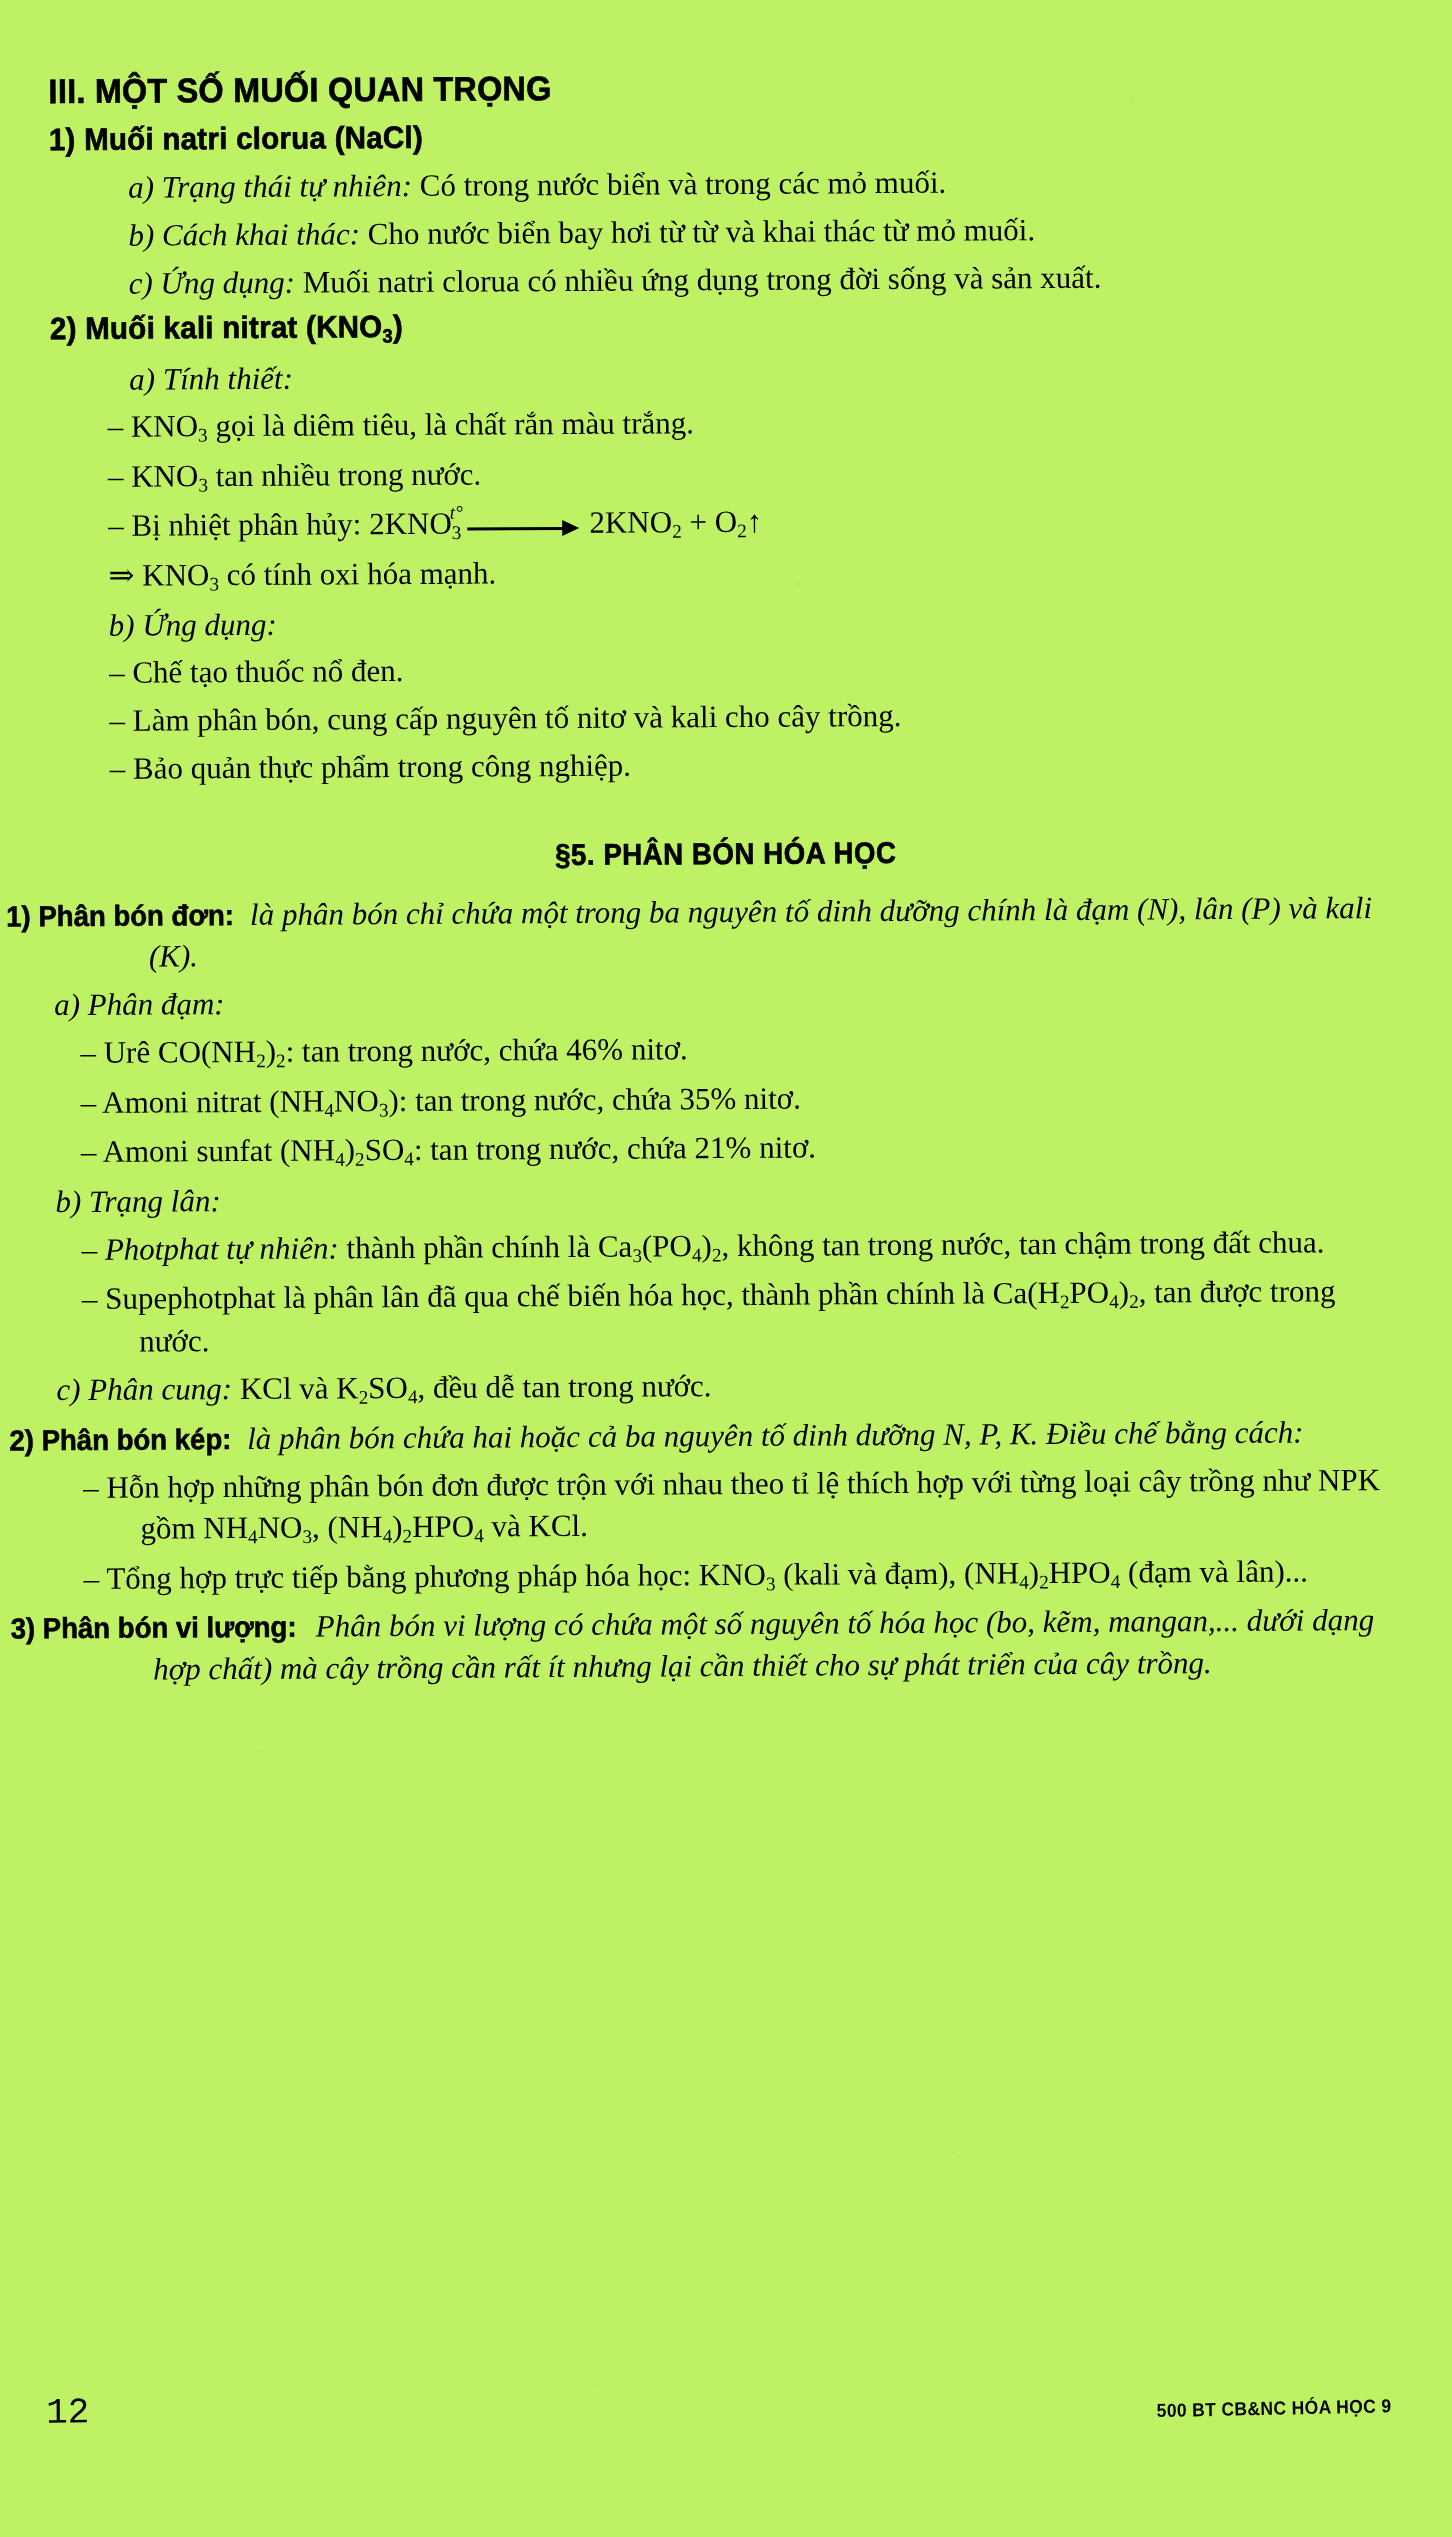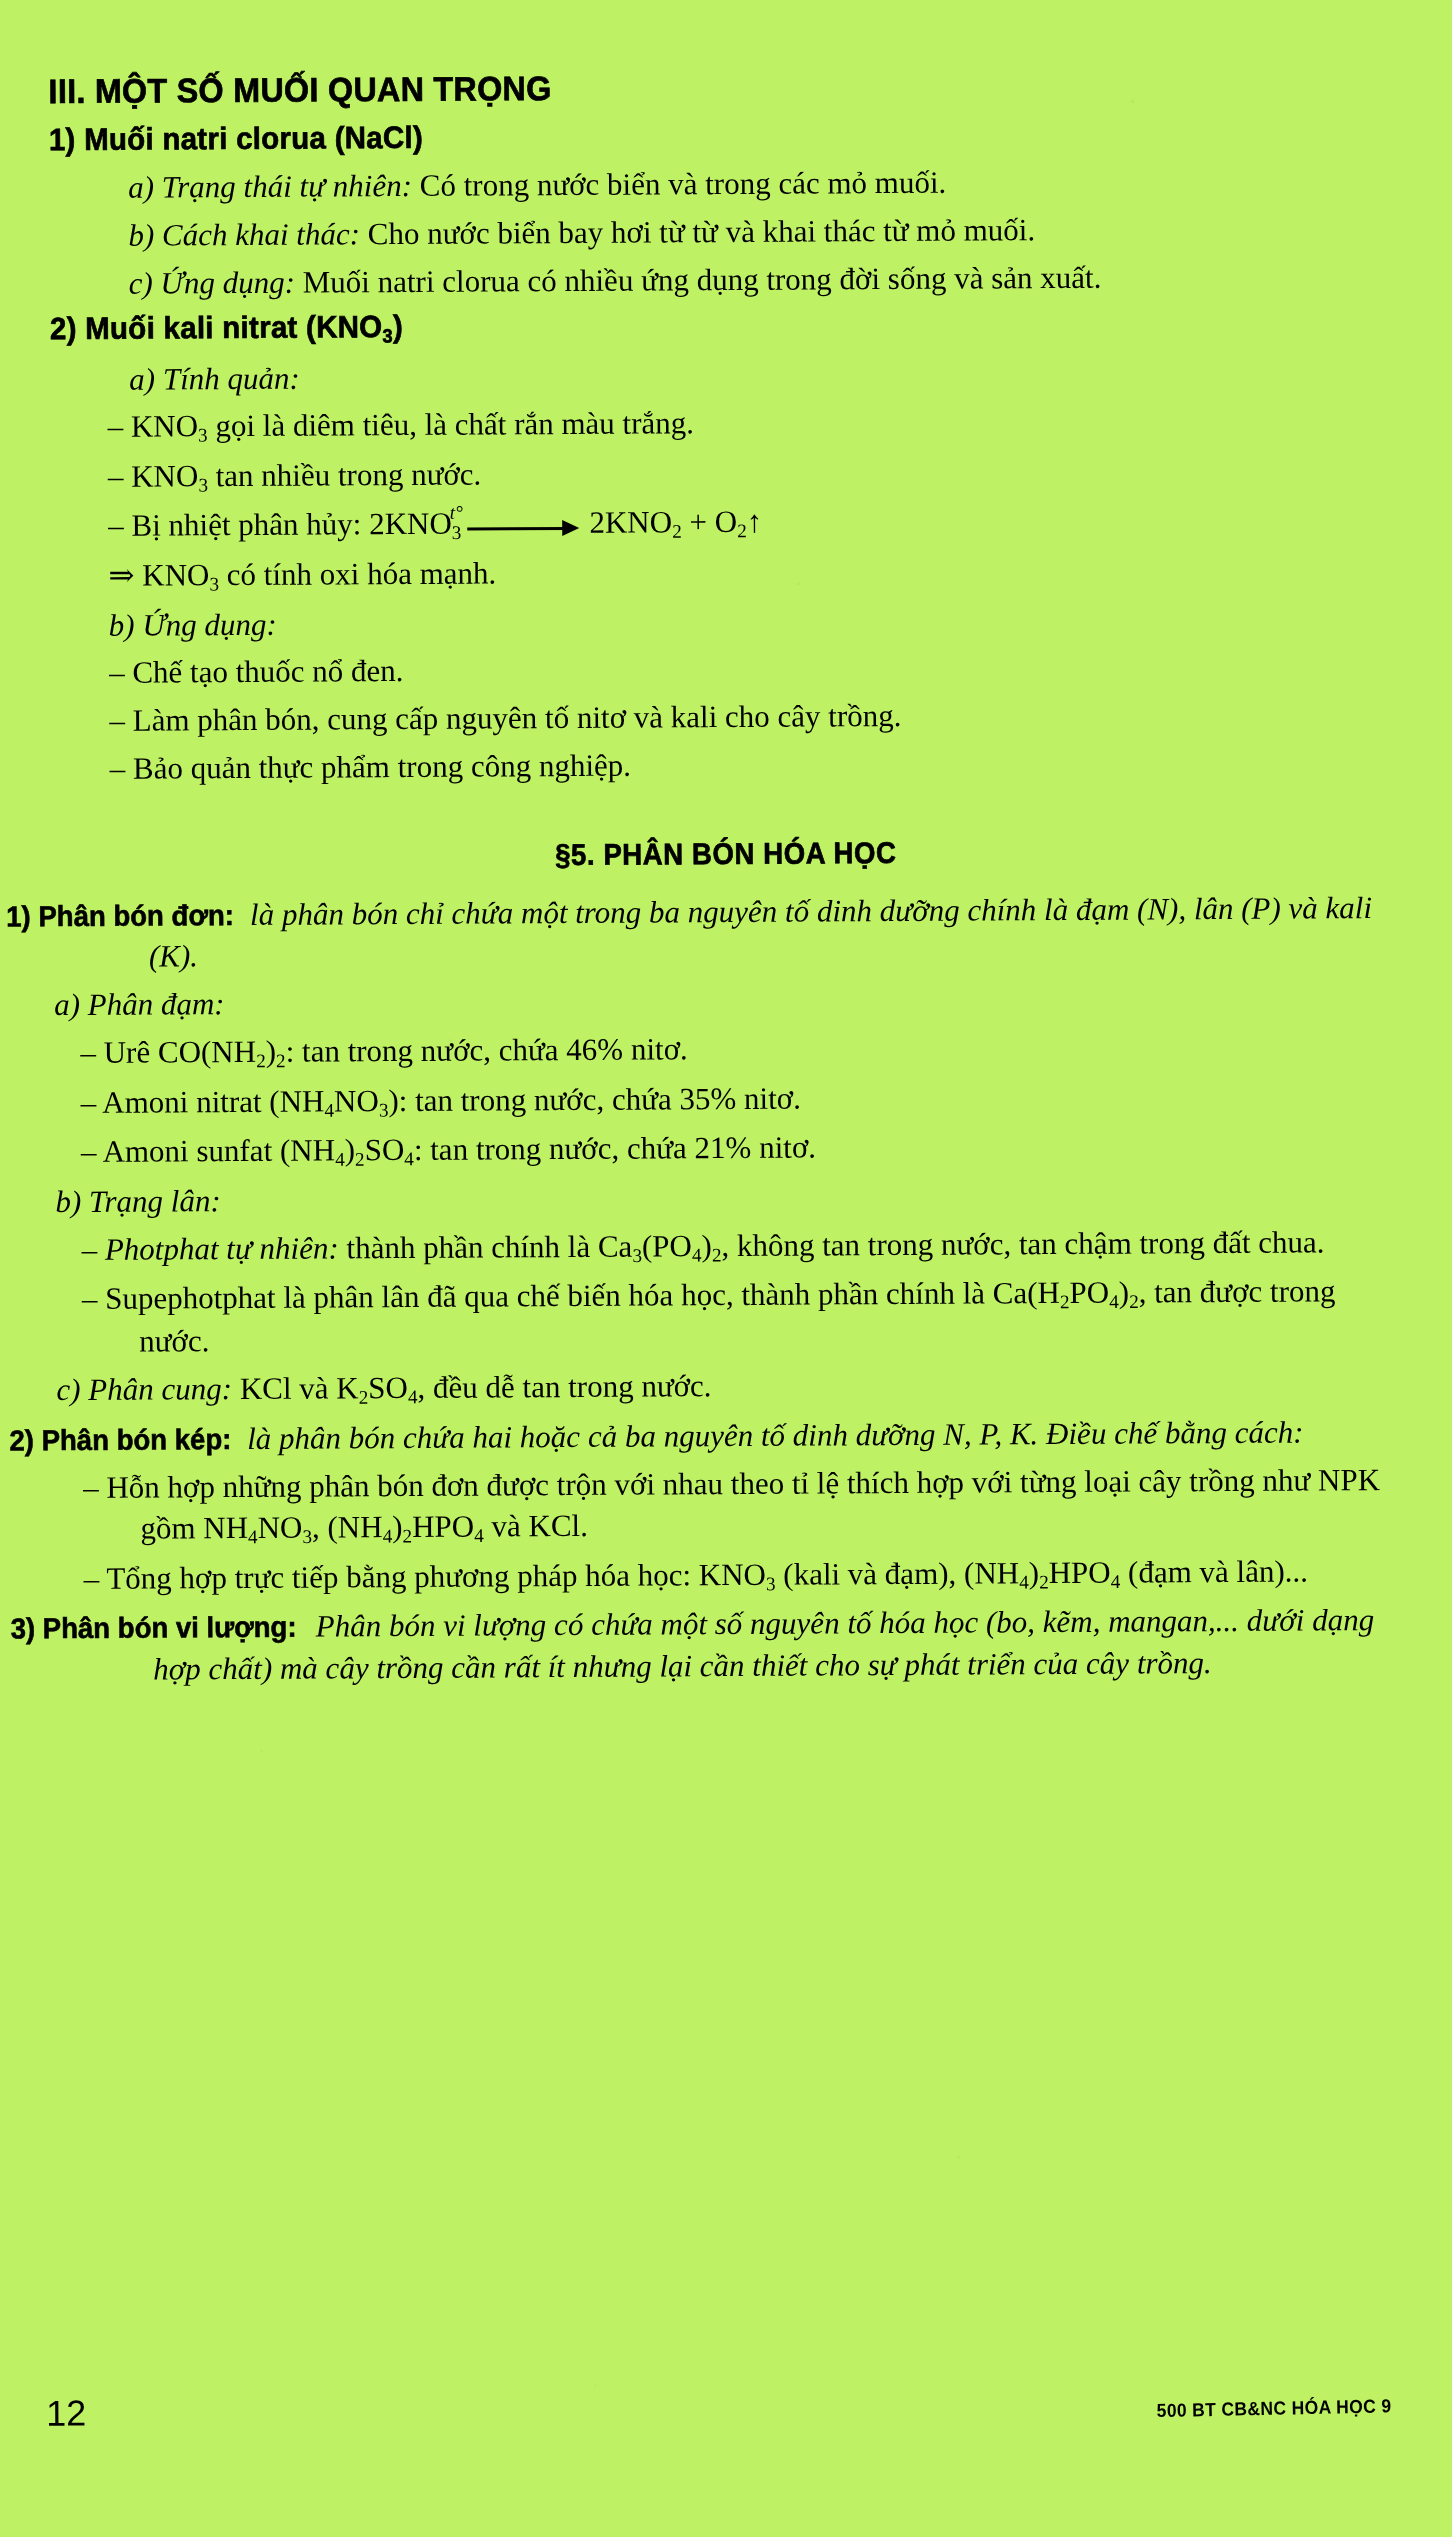--- a/index.html
+++ b/index.html
@@ -156,21 +156,21 @@
     height: 156px;
     padding: 0 61px 0 46px;
     box-sizing: border-box;
     display: flex;
     align-items: flex-start;
     justify-content: space-between;
     transform: rotate(-0.4deg);
     transform-origin: 50% 0;
   }
   .folio {
-    font-family: Liberation Sans, sans-serif;
+    font-family: Liberation Mono, monospace;
     font-size: 36px;
     padding-top: 5.5px;
   }
   .book-ref {
     font-family: "Liberation Sans", "DejaVu Sans", sans-serif;
     font-weight: bold;
     font-size: 19px;
     letter-spacing: 0.4px;
     padding-top: 18.3px;
     transform: scaleX(0.92) rotate(-0.7deg);
@@ -200,21 +200,21 @@
 
     <p class="indent">
       <span class="it">c) Ứng dụng:</span><span> Muối natri clorua có nhiều ứng dụng trong đời sống và sản xuất.</span>
     </p>
 
     <div class="hd-num">
       <span>2) Muối kali nitrat (KNO</span><sub>3</sub><span>)</span>
     </div>
 
     <p class="indent">
-      <span class="it">a) Tính quản:</span>
+      <span class="it">a) Tính thiết:</span>
     </p>
 
     <p class="hang" style="margin-left:57px">
       <span>– KNO</span><sub>3</sub><span> gọi là diêm tiêu, là chất rắn màu trắng.</span>
     </p>
 
     <p class="hang" style="margin-left:57px">
       <span>– KNO</span><sub>3</sub><span> tan nhiều trong nước.</span>
     </p>
 

